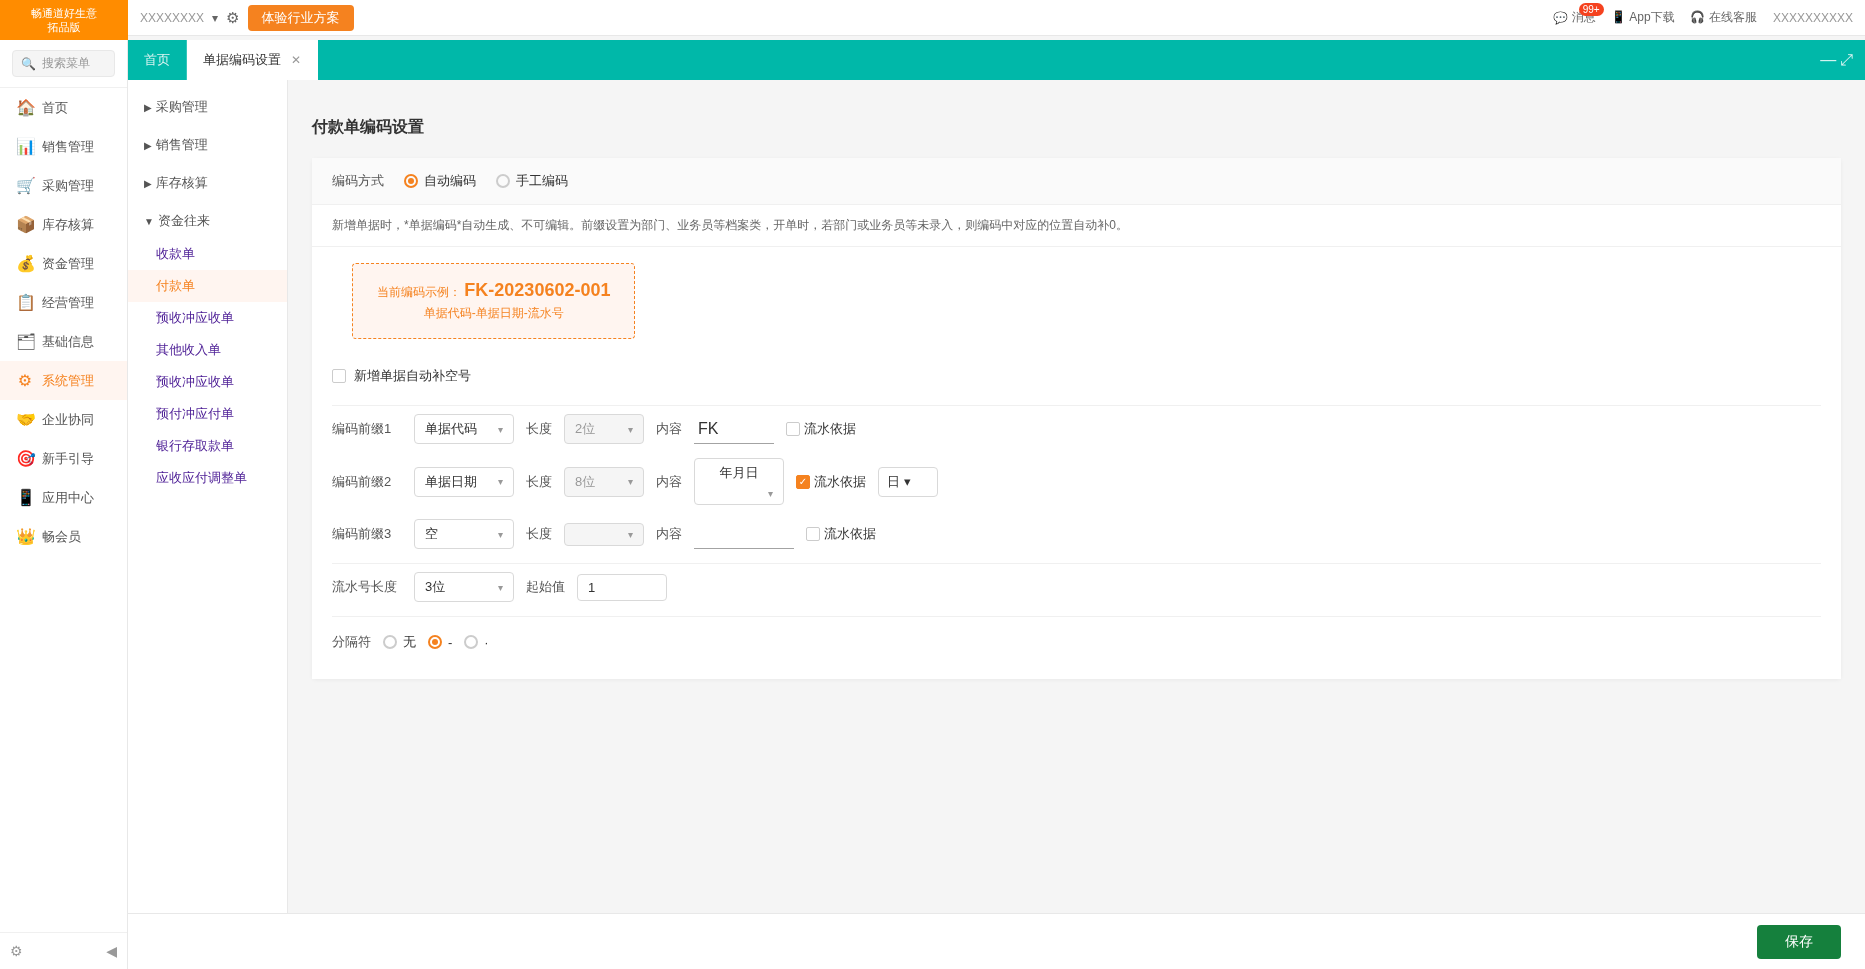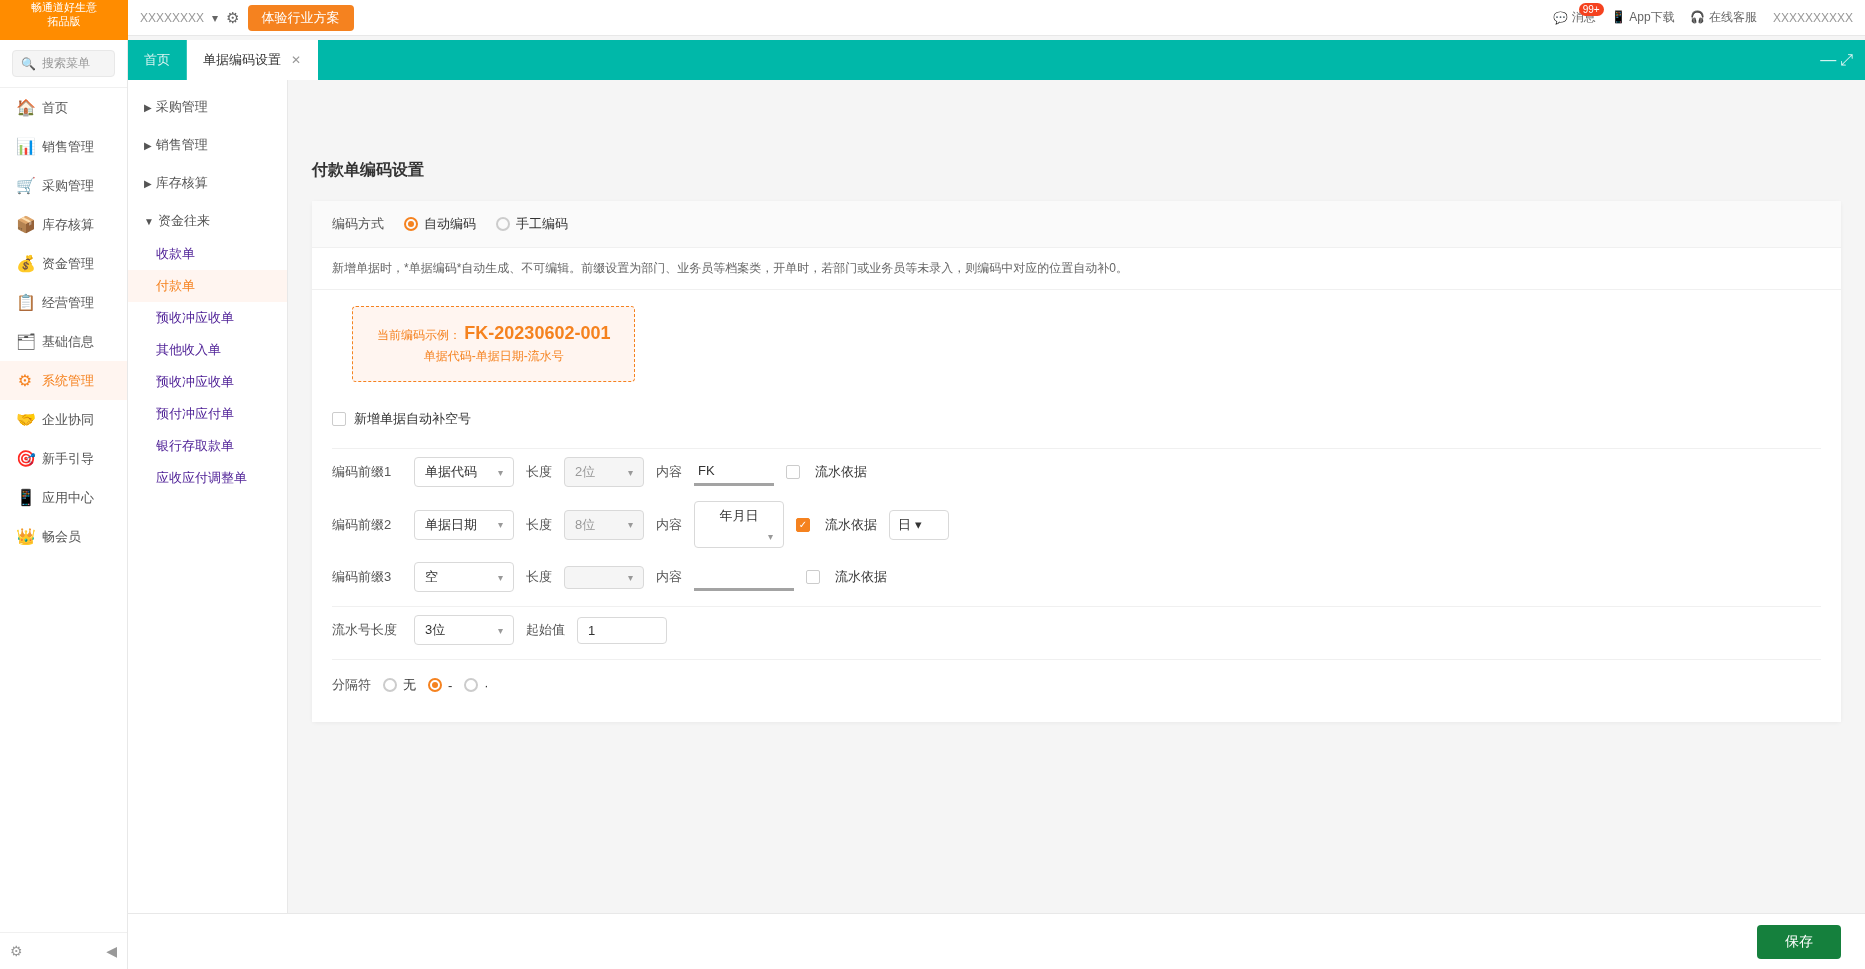--- a/index.html
+++ b/index.html
@@ -29,20 +29,21 @@
     .top-bar-user { color: #999; font-size: 12px; }
 
     
     .logo-area {
       position: fixed;
       top: 0; left: 0;
       width: 128px;
       height: 40px;
       background: #ff8c00;
       display: flex;
+      align-items: center;
       justify-content: center;
       z-index: 101;
     }
     .logo-text { color: #fff; font-size: 11px; text-align: center; line-height: 1.3; }
 
     
     .sidebar {
       position: fixed;
       top: 40px; left: 0;
       width: 128px;
@@ -155,21 +156,20 @@
       font-size: 13px;
     }
     .sub-sidebar-item.active { background: #fff5f0; color: #f5821f; font-weight: 500; }
 
     
     .content-area {
       flex: 1;
       overflow-y: auto;
       padding: 37px 24px;
       background: #f5f5f5;
-      margin-top: 43px;
     }
     .page-title {
       font-size: 16px;
       font-weight: 600;
       color: #333;
       margin-bottom: 20px;
     }
 
     
     .settings-card {
@@ -281,23 +281,23 @@
       padding: 5px 10px;
       background: #f5f5f5;
       cursor: pointer;
       font-size: 13px;
       color: #999;
       gap: 6px;
       min-width: 80px;
     }
     .content-input {
       border: none;
-      border-bottom: 3px solid #a3a3a3;
+      border-bottom: 1px solid #a3a3a3;
       padding: 5px 4px;
-      font-size: 13px;
+      font-size: 16px;
       color: #333;
       width: 100px;
       background: transparent;
       outline: none;
     }
 
     
     .form-divider { width: 100%; height: 1px; background: #f0f0f0; margin: 8px 0; }
 
     
@@ -328,21 +328,21 @@
       border-radius: 4px;
       padding: 8px 28px;
       font-size: 14px;
       cursor: pointer;
     }
 
     
     .inline-checkbox {
       display: flex;
       align-items: center;
-      gap: 15px;
+      gap: 4px;
       cursor: pointer;
     }
     .inline-checkbox-box {
       width: 14px; height: 14px;
       border: 1px solid #ccc;
       border-radius: 2px;
       display: flex; align-items: center; justify-content: center;
       font-size: 10px;
     }
     .inline-checkbox-box.checked { background: #f5821f; border-color: #f5821f; color: #fff; }

